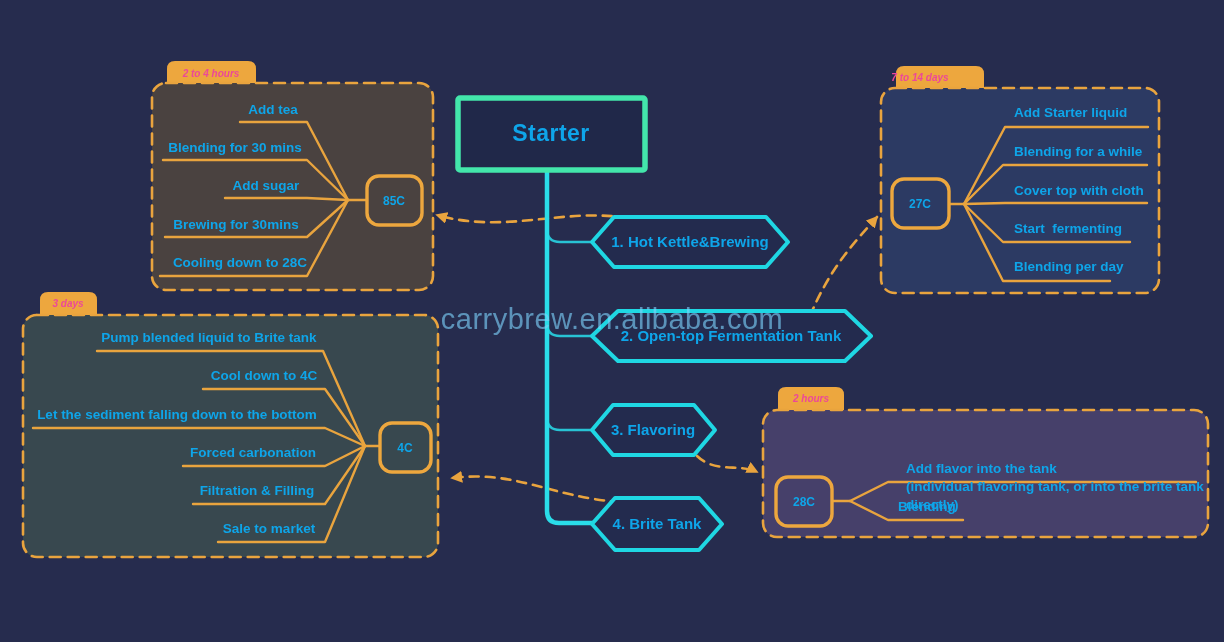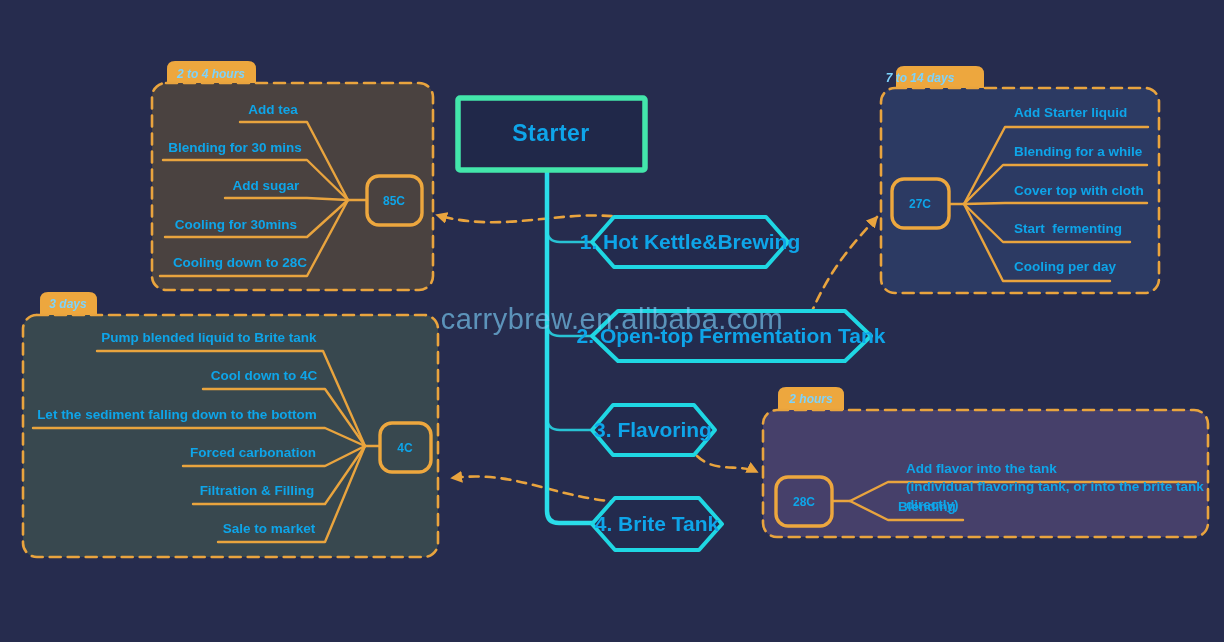--- a/index.html
+++ b/index.html
@@ -7,23 +7,23 @@
     position:relative;width:1224px;height:642px;background:#262c4e;
     overflow:hidden;font-family:"Liberation Sans",sans-serif;
   }
   .canvas svg{position:absolute;left:0;top:0;}
   .t{
     position:absolute;color:#0ea5e9;font-weight:600;font-size:13.5px;
     white-space:pre;transform:translate(-50%,-50%);z-index:5;line-height:1.2;
   }
   .t.left{transform:translate(0,-50%);}
   .t.block{transform:none;white-space:pre-line;width:322px;line-height:1.32;}
-  .t.step{font-size:21px;}
+  .t.step{font-size:15px;}
   .t.temp{font-size:12px;}
-  .t.tag{font-size:12px;font-style:italic;font-weight:700;color:#7dd3fc;}
+  .t.tag{font-size:10px;font-style:italic;font-weight:700;color:#ec4899;}
   .t.root{font-size:23px;font-weight:700;letter-spacing:.5px;}
   .wm{
     position:absolute;left:612px;top:319px;transform:translate(-50%,-50%);
     font-size:29px;font-weight:400;color:#7dd3fc;opacity:.62;z-index:9;
     white-space:nowrap;letter-spacing:.5px;
   }
 </style>
 </head>
 <body>
 
@@ -123,28 +123,28 @@
   <div class="t tag" style="left:811px;top:399px;">2 hours</div>
 
   <div class="t temp" style="left:394px;top:201px;">85C</div>
   <div class="t temp" style="left:920px;top:204px;">27C</div>
   <div class="t temp" style="left:405px;top:448px;">4C</div>
   <div class="t temp" style="left:804px;top:502px;">28C</div>
 
   <div class="t" style="left:273px;top:110px;">Add tea</div>
   <div class="t" style="left:235px;top:148px;">Blending for 30 mins</div>
   <div class="t" style="left:266px;top:186px;">Add sugar</div>
-  <div class="t" style="left:236px;top:225px;">Cooling for 30mins</div>
+  <div class="t" style="left:236px;top:225px;">Brewing for 30mins</div>
   <div class="t" style="left:240px;top:263px;">Cooling down to 28C</div>
 
   <div class="t left" style="left:1014px;top:113px;">Add Starter liquid</div>
   <div class="t left" style="left:1014px;top:152px;">Blending for a while</div>
   <div class="t left" style="left:1014px;top:191px;">Cover top with cloth</div>
   <div class="t left" style="left:1014px;top:229px;">Start  fermenting</div>
-  <div class="t left" style="left:1014px;top:267px;">Cooling per day</div>
+  <div class="t left" style="left:1014px;top:267px;">Blending per day</div>
 
   <div class="t" style="left:209px;top:338px;">Pump blended liquid to Brite tank</div>
   <div class="t" style="left:264px;top:376px;">Cool down to 4C</div>
   <div class="t" style="left:177px;top:415px;">Let the sediment falling down to the bottom</div>
   <div class="t" style="left:253px;top:453px;">Forced carbonation</div>
   <div class="t" style="left:257px;top:491px;">Filtration &amp; Filling</div>
   <div class="t" style="left:269px;top:529px;">Sale to market</div>
 
   <div class="t block" style="left:906px;top:424px;margin-top:36px;">Add flavor into the tank
 (individual flavoring tank, or into the brite tank

